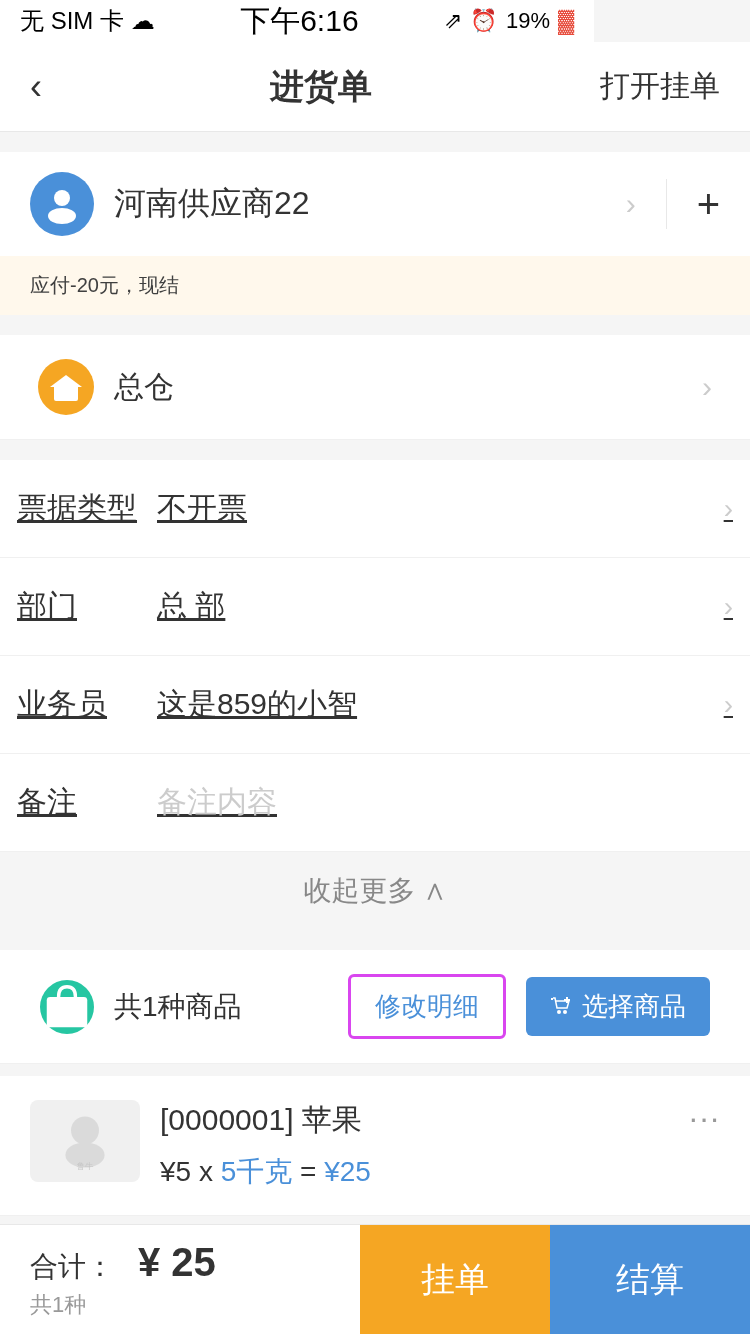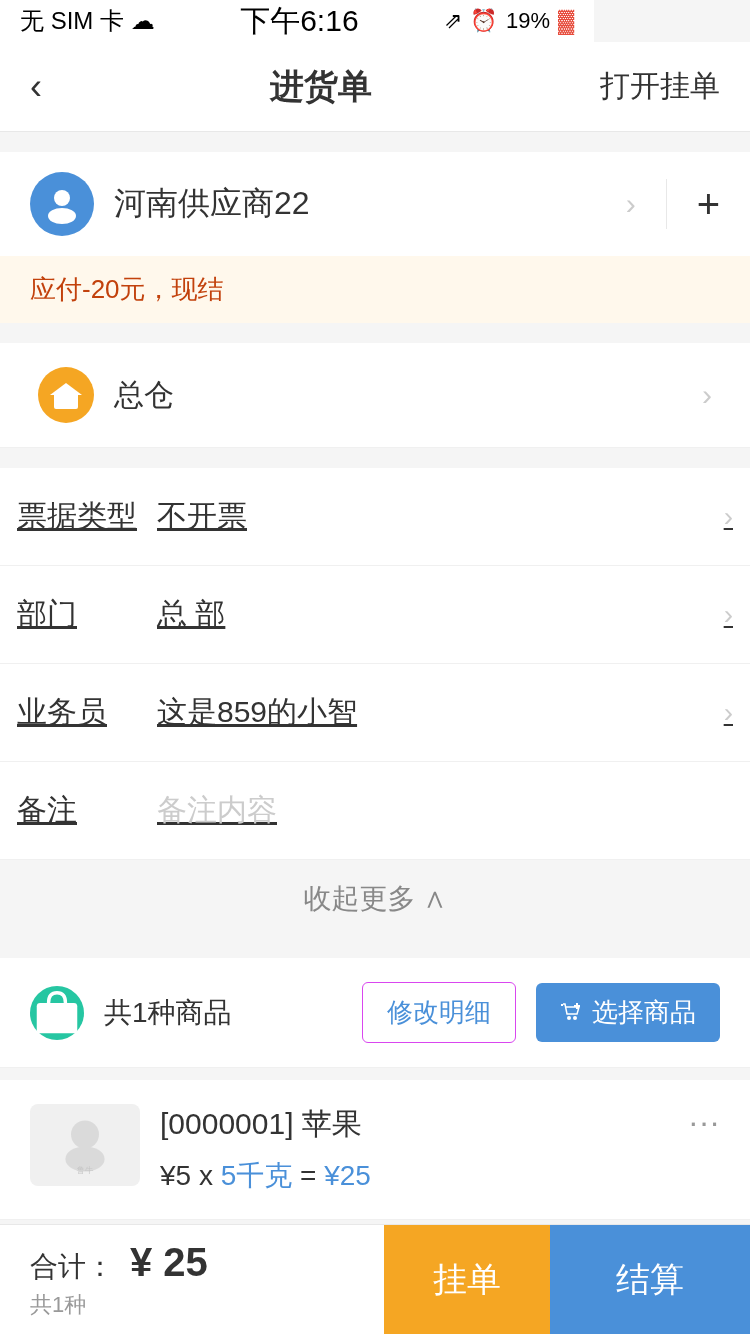--- a/index.html
+++ b/index.html
@@ -101,22 +101,22 @@
       width: 1px;
       height: 50px;
       background: #e8e8e8;
       margin: 0 10px;
     }
 
     
     .notice-banner {
       background: #fff8ec;
       padding: 16px 30px;
-      font-size: 26px;
-      color: #c2410c;
+      font-size: 20px;
+      color: #404040;
     }
 
     .section-divider {
       height: 20px;
       background: #f5f5f5;
     }
 
     
     .form-row {
       background: #fff;
@@ -181,41 +181,41 @@
       font-size: 28px;
       color: #888;
       cursor: pointer;
     }
 
     
     .products-header {
       background: #fff;
       display: flex;
       align-items: center;
-      padding: 24px 30px;
+      padding: 24px 40px;
       gap: 20px;
       border-bottom: 1px solid #f0f0f0;
     }
     .products-icon {
       width: 54px;
       height: 54px;
       border-radius: 50%;
       background: #26c6a2;
       display: flex;
       align-items: center;
       justify-content: center;
       flex-shrink: 0;
     }
     .products-count {
       flex: 1;
       font-size: 28px;
       color: #333;
     }
     .btn-outline {
-      border: 1px solid #d946ef;
+      border: 3px solid #d946ef;
       color: #4a90d9;
       background: #fff;
       border-radius: 6px;
       padding: 12px 24px;
       font-size: 26px;
       cursor: pointer;
     }
     .btn-blue {
       background: #4a90d9;
       color: #fff;
@@ -285,33 +285,33 @@
     }
     .footer-total {
       flex: 1;
       padding: 0 30px;
     }
     .footer-total-row {
       font-size: 28px;
       color: #333;
       display: flex;
       align-items: baseline;
-      gap: 16px;
+      gap: 24px;
     }
     .footer-total-row .amount {
       font-size: 40px;
       font-weight: 600;
     }
     .footer-total-sub {
       font-size: 22px;
       color: #999;
       margin-top: 4px;
     }
     .footer-btn-pend {
-      width: 166px;
+      width: 190px;
       height: 110px;
       background: #f5a623;
       color: #fff;
       font-size: 34px;
       display: flex;
       align-items: center;
       justify-content: center;
       cursor: pointer;
     }
     .footer-btn-checkout {

